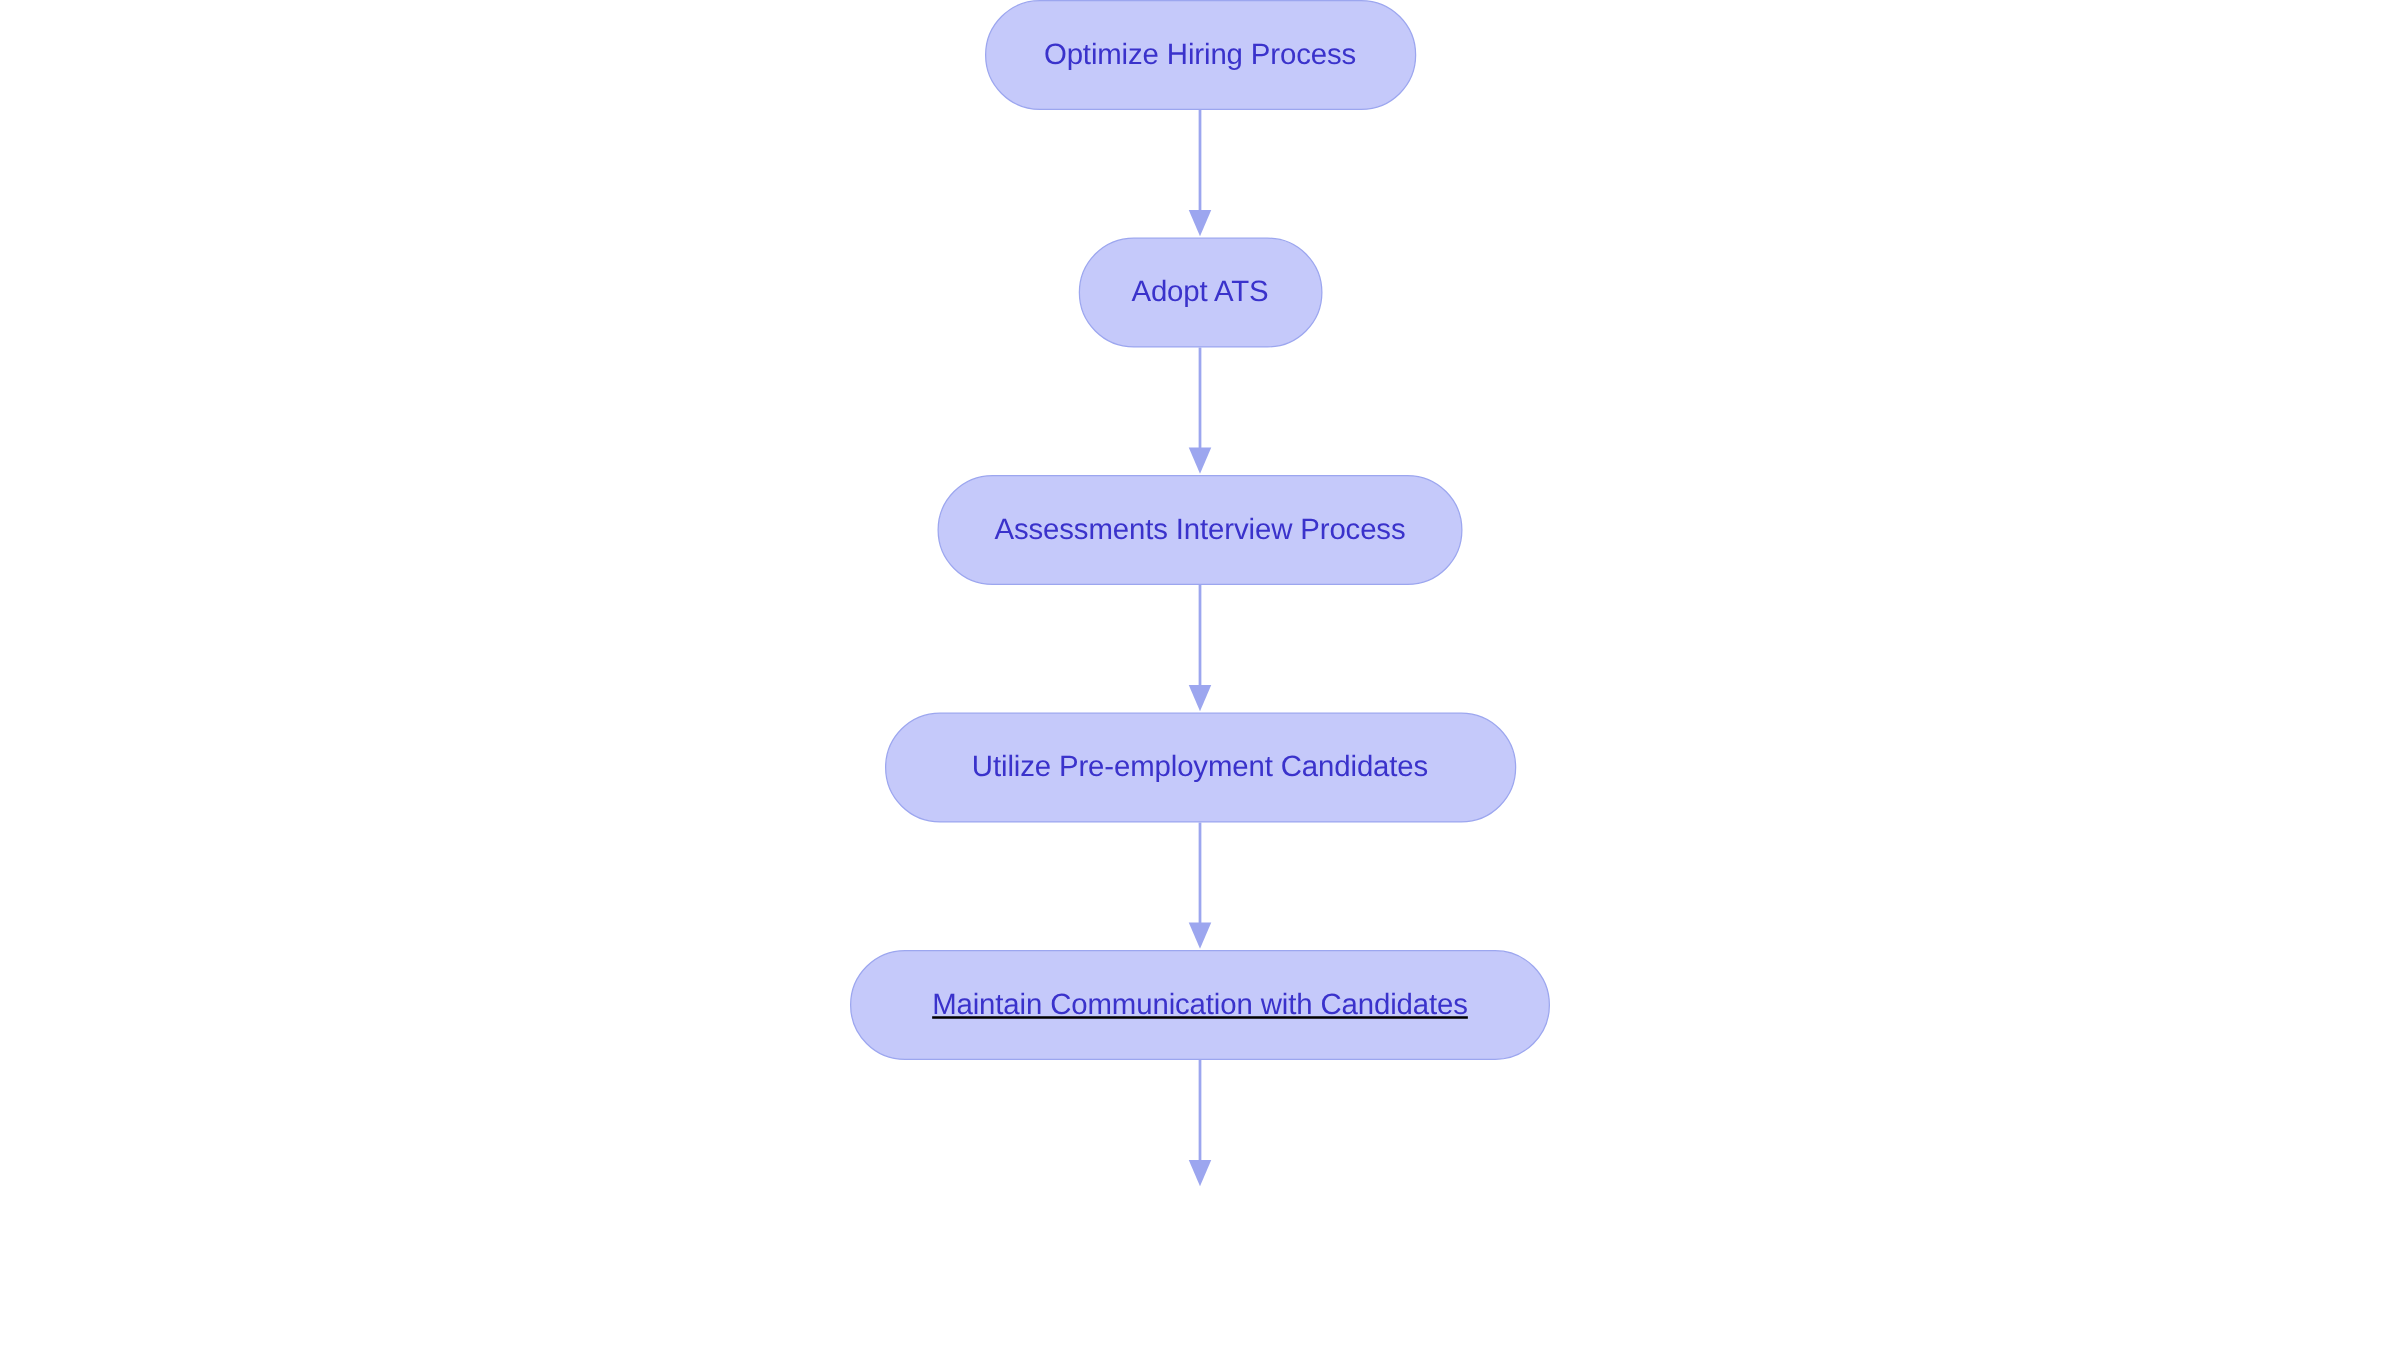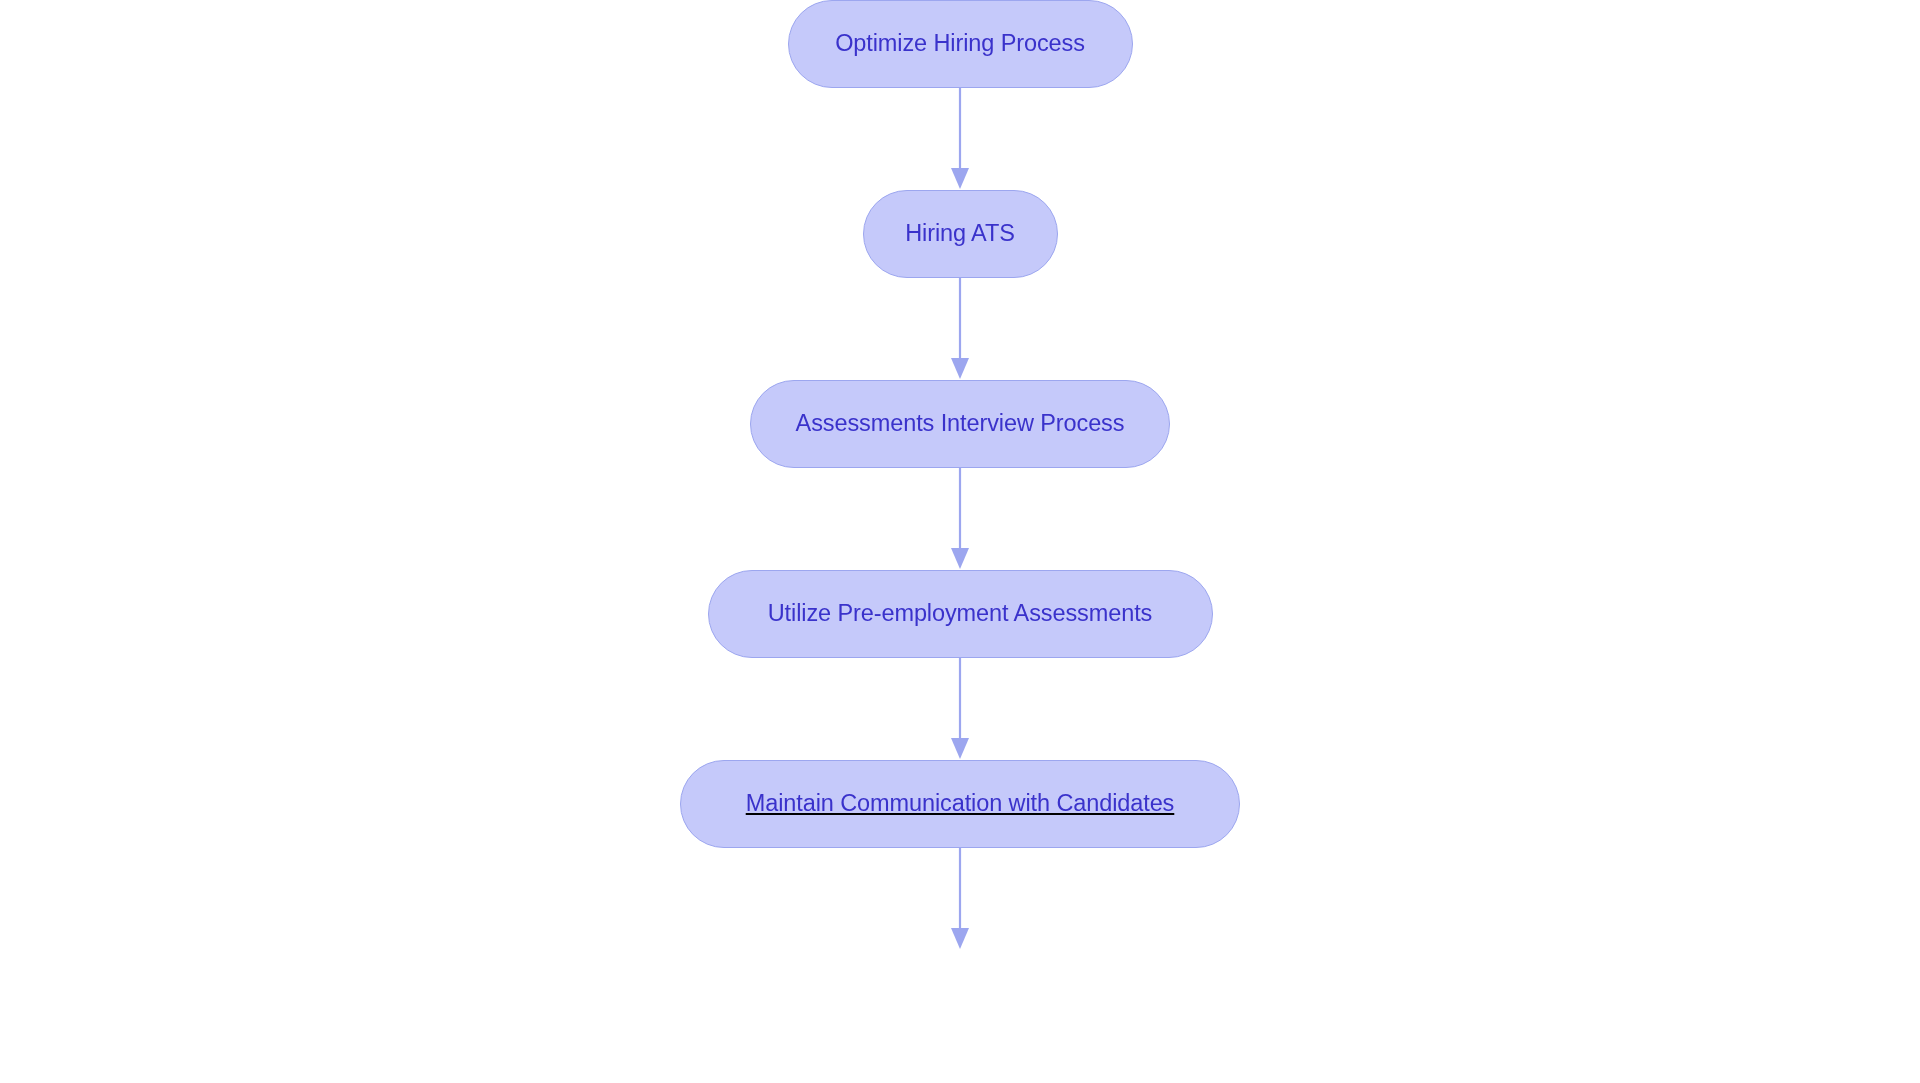--- a/index.html
+++ b/index.html
@@ -81,21 +81,21 @@
   </div>
 
   <div class="flow-connector">
     <svg viewBox="0 0 30 102" xmlns="http://www.w3.org/2000/svg" aria-hidden="true">
       <line x1="15" y1="0" x2="15" y2="86" stroke="#9ca6ef" stroke-width="2.2"></line>
       <polygon points="15,101 6,80 24,80" fill="#9ca6ef"></polygon>
     </svg>
   </div>
 
   <div class="flow-node node-w-1">
-    <span class="flow-node-label">Hiring ATS</span>
+    <span class="flow-node-label">Adopt ATS</span>
   </div>
 
   <div class="flow-connector">
     <svg viewBox="0 0 30 102" xmlns="http://www.w3.org/2000/svg" aria-hidden="true">
       <line x1="15" y1="0" x2="15" y2="86" stroke="#9ca6ef" stroke-width="2.2"></line>
       <polygon points="15,101 6,80 24,80" fill="#9ca6ef"></polygon>
     </svg>
   </div>
 
   <div class="flow-node node-w-2">
@@ -103,21 +103,21 @@
   </div>
 
   <div class="flow-connector">
     <svg viewBox="0 0 30 102" xmlns="http://www.w3.org/2000/svg" aria-hidden="true">
       <line x1="15" y1="0" x2="15" y2="86" stroke="#9ca6ef" stroke-width="2.2"></line>
       <polygon points="15,101 6,80 24,80" fill="#9ca6ef"></polygon>
     </svg>
   </div>
 
   <div class="flow-node node-w-3">
-    <span class="flow-node-label">Utilize Pre-employment Assessments</span>
+    <span class="flow-node-label">Utilize Pre-employment Candidates</span>
   </div>
 
   <div class="flow-connector">
     <svg viewBox="0 0 30 102" xmlns="http://www.w3.org/2000/svg" aria-hidden="true">
       <line x1="15" y1="0" x2="15" y2="86" stroke="#9ca6ef" stroke-width="2.2"></line>
       <polygon points="15,101 6,80 24,80" fill="#9ca6ef"></polygon>
     </svg>
   </div>
 
   <div class="flow-node node-w-4">

